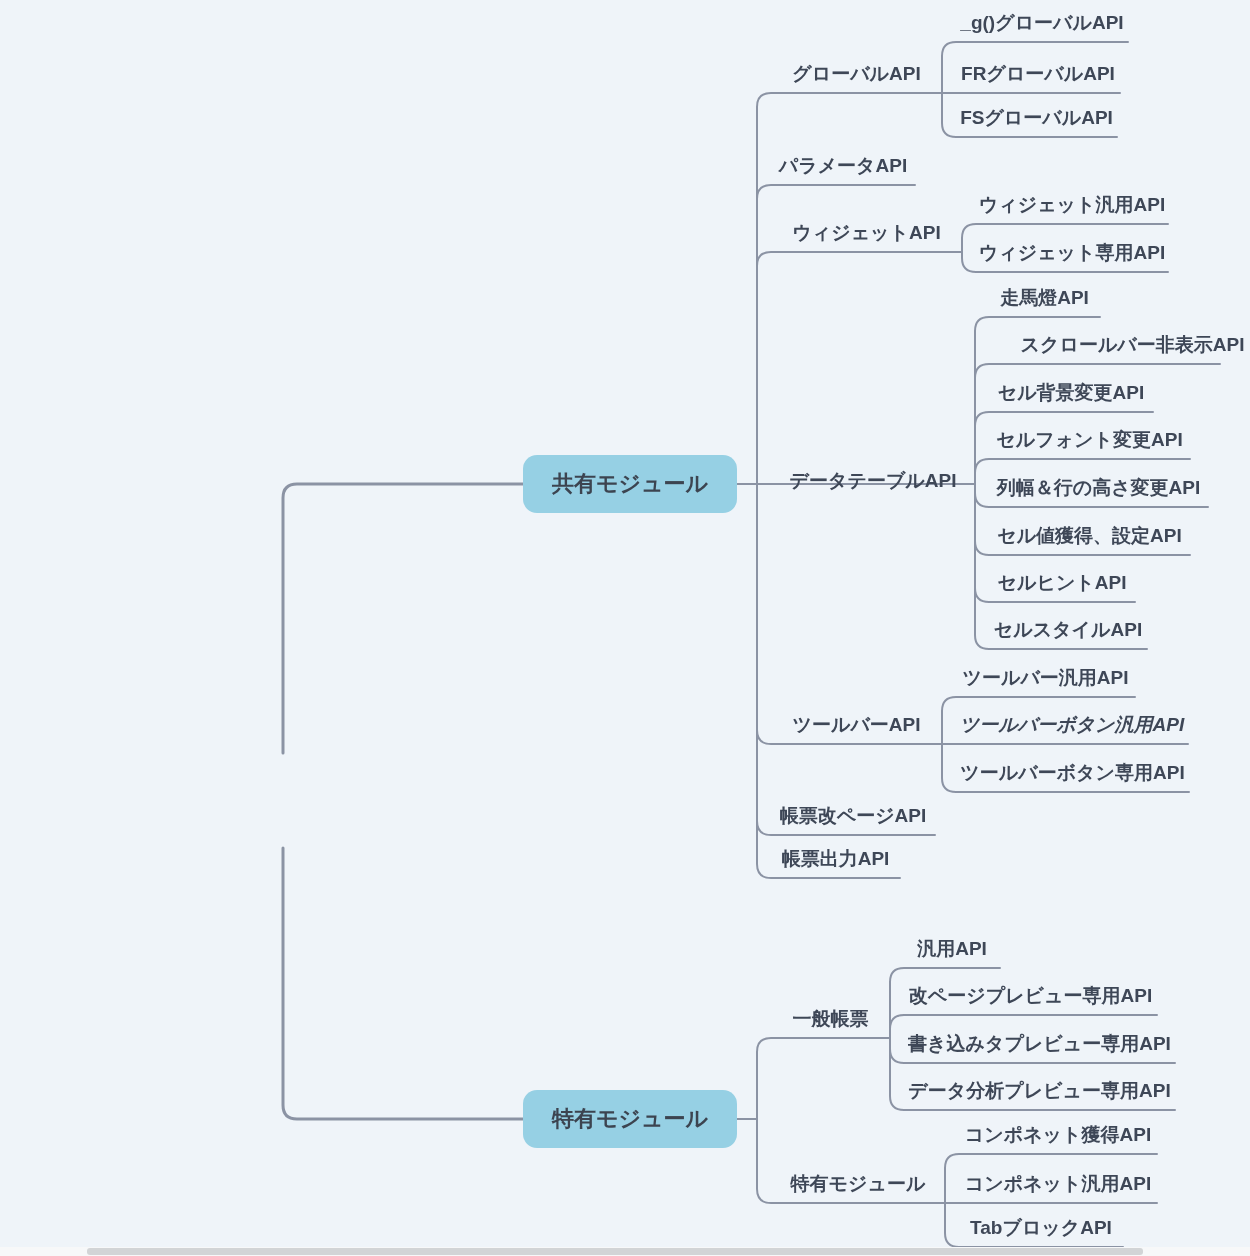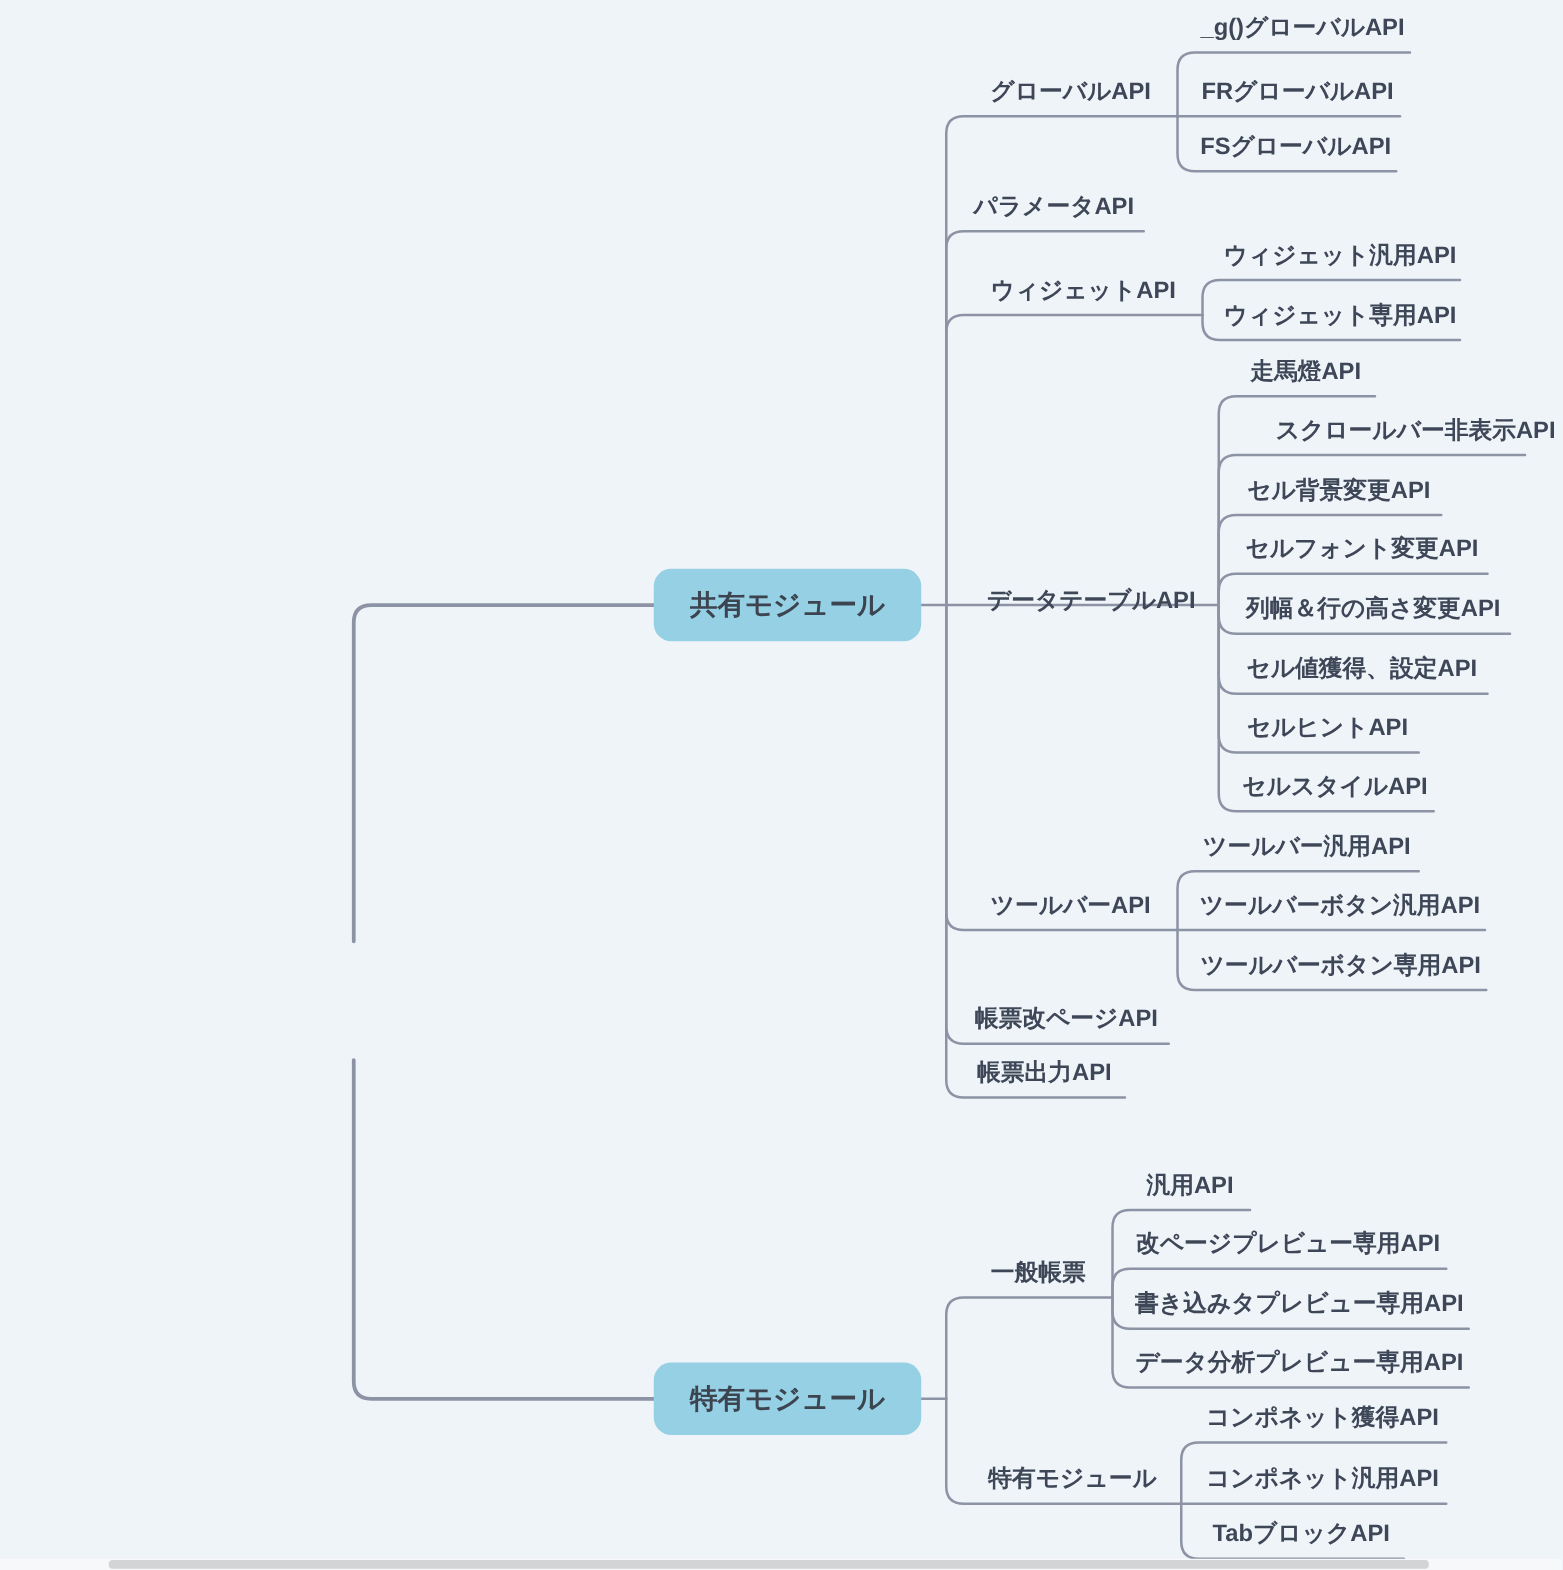--- a/index.html
+++ b/index.html
@@ -124,21 +124,21 @@
   <div class="lbl" style="left:989px;width:111px;top:286px;">走馬燈API</div>
   <div class="lbl" style="left:989px;width:231px;top:333px;margin-left:28px;">スクロールバー非表示API</div>
   <div class="lbl" style="left:989px;width:164px;top:381px;">セル背景変更API</div>
   <div class="lbl" style="left:989px;width:201px;top:428px;">セルフォント変更API</div>
   <div class="lbl" style="left:989px;width:219px;top:476px;">列幅＆行の高さ変更API</div>
   <div class="lbl" style="left:989px;width:201px;top:524px;">セル値獲得、設定API</div>
   <div class="lbl" style="left:989px;width:146px;top:571px;">セルヒントAPI</div>
   <div class="lbl" style="left:989px;width:158px;top:618px;">セルスタイルAPI</div>
 
   <div class="lbl" style="left:956px;width:179px;top:666px;">ツールバー汎用API</div>
-  <div class="lbl" style="left:956px;width:232px;top:713px;">ツールバーボタン汎用API</div>
+  <div class="lbl" style="left:956px;width:232px;top:713px;font-style:italic;">ツールバーボタン汎用API</div>
   <div class="lbl" style="left:956px;width:233px;top:761px;">ツールバーボタン専用API</div>
 
   <div class="lbl" style="left:771px;width:119px;top:1007px;">一般帳票</div>
   <div class="lbl" style="left:771px;width:174px;top:1172px;">特有モジュール</div>
 
   <div class="lbl" style="left:904px;width:96px;top:937px;">汎用API</div>
   <div class="lbl" style="left:904px;width:253px;top:984px;">改ページプレビュー専用API</div>
   <div class="lbl" style="left:904px;width:271px;top:1079px;">データ分析プレビュー専用API</div>
   <div class="lbl" style="left:904px;width:271px;top:1032px;">書き込みタプレビュー専用API</div>
 

